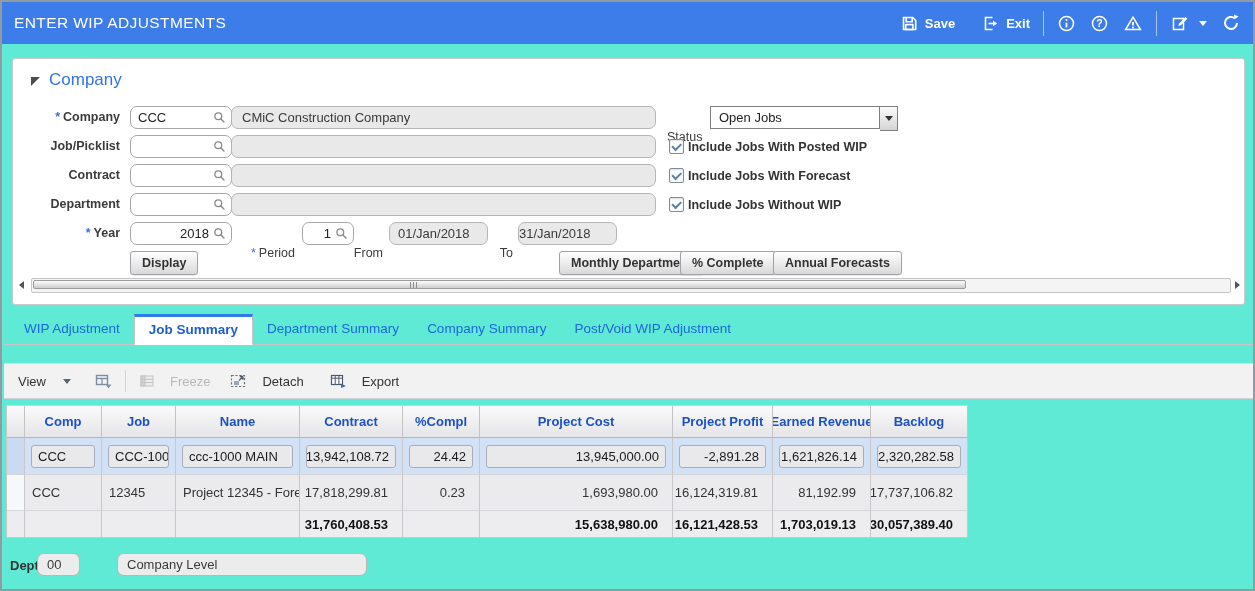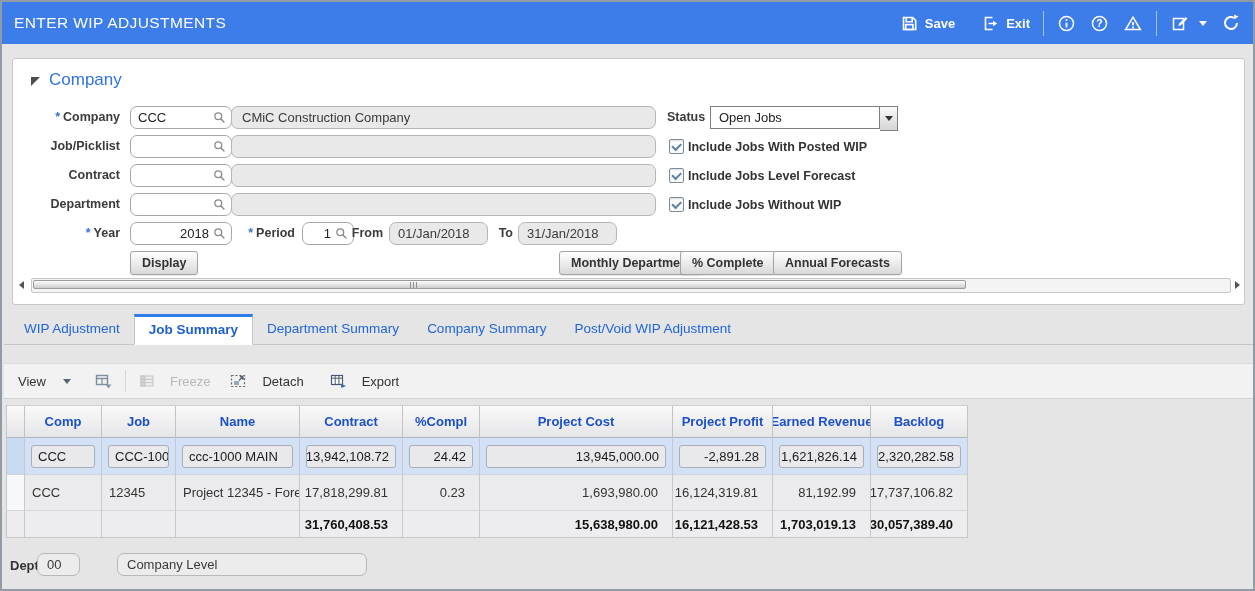--- a/index.html
+++ b/index.html
@@ -1,17 +1,17 @@
 <!DOCTYPE html>
 <html><head>
 <meta charset="utf-8">
 <style>
   html,body{margin:0;padding:0;background:#fff;}
   .page{position:relative;width:1255px;height:591px;box-sizing:border-box;border:2px solid #929aa3;
-        background:#e5e5e5;font-family:"Liberation Sans",sans-serif;overflow:hidden;}
+        background:#5eead4;font-family:"Liberation Sans",sans-serif;overflow:hidden;}
 
   
   .titlebar{position:absolute;left:0;top:0;width:100%;height:42px;background:#3d7de9;
             display:flex;align-items:center;padding:0 12px;box-sizing:border-box;}
   .tb-title{color:#fff;font-size:15.5px;letter-spacing:.4px;}
   .tb-right{margin-left:auto;display:flex;align-items:center;}
   .tb-btn{display:flex;align-items:center;gap:6px;color:#fff;font-size:13px;font-weight:700;cursor:pointer;}
   .tb-ico{display:flex;align-items:center;justify-content:center;cursor:pointer;}
   .tb-sep{width:1px;height:25px;background:rgba(255,255,255,.55);margin:0 13px;}
   .caret-dn{width:0;height:0;border-left:4.5px solid transparent;border-right:4.5px solid transparent;
@@ -26,21 +26,21 @@
   .flabel{position:absolute;left:0;width:107px;text-align:right;font-weight:700;font-size:12.5px;
           color:#3b3b3b;white-space:nowrap;}
   .req{color:#3f6fd0;margin-right:3px;}
   .srch{position:absolute;left:117px;width:88px;height:21px;background:#fff;border:1px solid #a6a6a6;
         border-radius:7px;display:flex;align-items:center;padding:0 5px 0 7px;box-sizing:content-box;}
   .sval{flex:1;font-size:13px;color:#222;white-space:nowrap;overflow:hidden;}
   .sval.right{text-align:right;margin-right:4px;}
   .desc{position:absolute;left:218px;width:425px;height:23px;background:#e9e9e9;border:1px solid #b6b6b6;
         border-radius:7px;display:flex;align-items:center;padding:0 10px;font-size:13px;color:#3a3a3a;
         box-sizing:border-box;white-space:nowrap;overflow:hidden;}
-  .slabel{position:absolute;font-weight:700;font-size:12.5px;color:#3b3b3b;white-space:nowrap;}
+  .slabel{position:absolute;font-weight:400;font-size:12.5px;color:#3b3b3b;white-space:nowrap;margin-top:20px;}
   .combo{position:absolute;left:697px;top:47px;display:flex;}
   .combo-text{width:152px;height:21px;border:1px solid #7f7f7f;background:#fff;font-size:13px;color:#222;
               display:flex;align-items:center;padding:0 8px;}
   .combo-btn{width:17px;height:23px;background:linear-gradient(#fbfbfb,#d4d4d6);border:1px solid #7f7f7f;
              border-left:none;display:flex;align-items:center;justify-content:center;cursor:pointer;}
   .dn{width:0;height:0;border-left:4px solid transparent;border-right:4px solid transparent;border-top:5px solid #333;}
   .cbrow{position:absolute;left:656px;display:flex;align-items:center;gap:4px;}
   .cb{width:13px;height:13px;background:#fbfcfd;border:1px solid #7f8b99;border-radius:2px;position:relative;
       box-shadow:inset 0 1px 2px rgba(0,0,0,.12);}
   .cb.checked::after{content:"";position:absolute;left:2px;top:2.5px;width:7px;height:3.5px;
@@ -233,36 +233,36 @@
     <div class="srch" style="left:289px;top:163px;width:38px">
       <span class="sval right">1</span>
       <svg width="13" height="13" viewBox="0 0 16 16">
           <circle cx="6.5" cy="6.5" r="4.2" fill="none" stroke="#8a8a8a" stroke-width="1.6"></circle>
           <line x1="9.8" y1="9.8" x2="13.5" y2="13.5" stroke="#8a8a8a" stroke-width="1.8" stroke-linecap="round"></line>
         </svg>
     </div>
     <div class="slabel" style="left:330px;top:167px;width:40px;text-align:right">From</div>
     <div class="desc" style="left:376px;top:163px;width:99px;padding:0 8px">01/Jan/2018</div>
     <div class="slabel" style="left:476px;top:167px;width:24px;text-align:right">To</div>
-    <div class="desc" style="left:505px;top:163px;width:99px;padding:0 8px">31/Jan/2018</div>
+    <div class="desc" style="left:505px;top:163px;width:99px;padding:0 0">31/Jan/2018</div>
 
     <div class="slabel" style="left:654px;top:51px">Status</div>
     <div class="combo">
       <div class="combo-text">Open Jobs</div>
       <div class="combo-btn">
           <span class="dn"></span>
         </div>
     </div>
     <div class="cbrow" style="top:80px">
       <span class="cb checked"></span>
       <span class="cblabel">Include Jobs With Posted WIP</span>
     </div>
     <div class="cbrow" style="top:109px">
       <span class="cb checked"></span>
-      <span class="cblabel">Include Jobs Level Forecast</span>
+      <span class="cblabel">Include Jobs With Forecast</span>
     </div>
     <div class="cbrow" style="top:138px">
       <span class="cb checked"></span>
       <span class="cblabel">Include Jobs Without WIP</span>
     </div>
 
     <div class="btn" style="left:117px;top:192px">Display</div>
     <div class="btn" style="left:546px;top:192px">Monthly Department</div>
     <div class="btn" style="left:667px;top:192px">% Complete</div>
     <div class="btn" style="left:760px;top:192px">Annual Forecasts</div>

